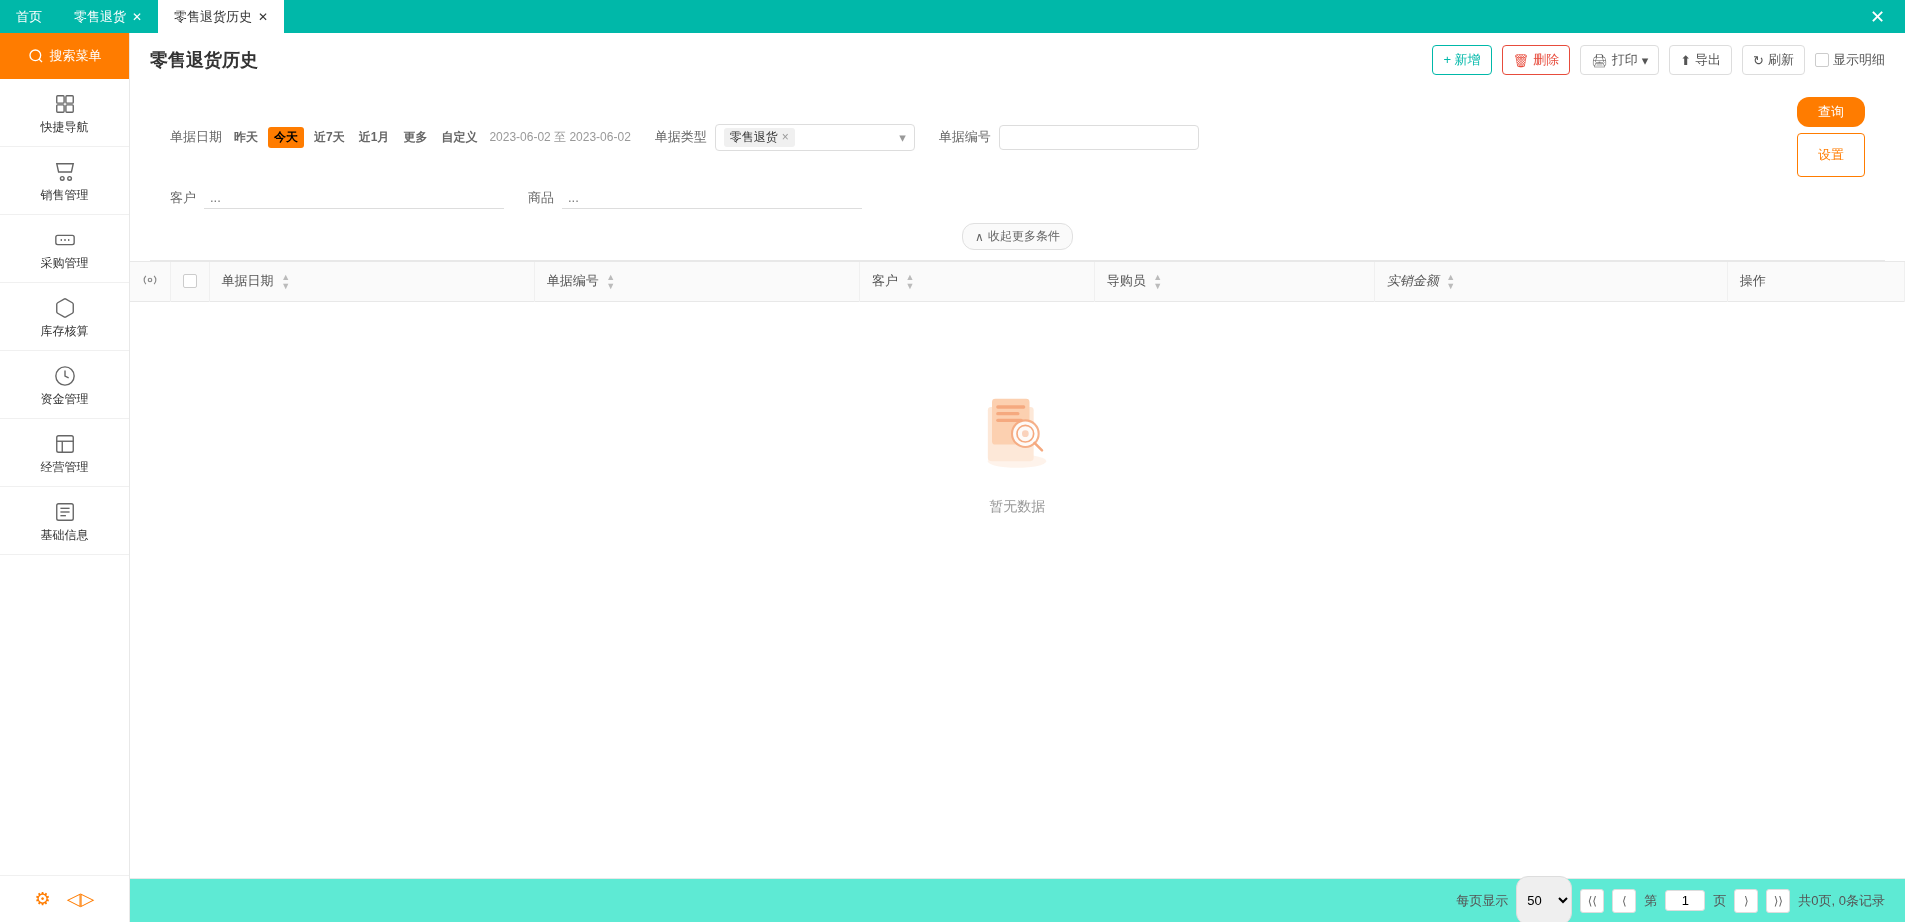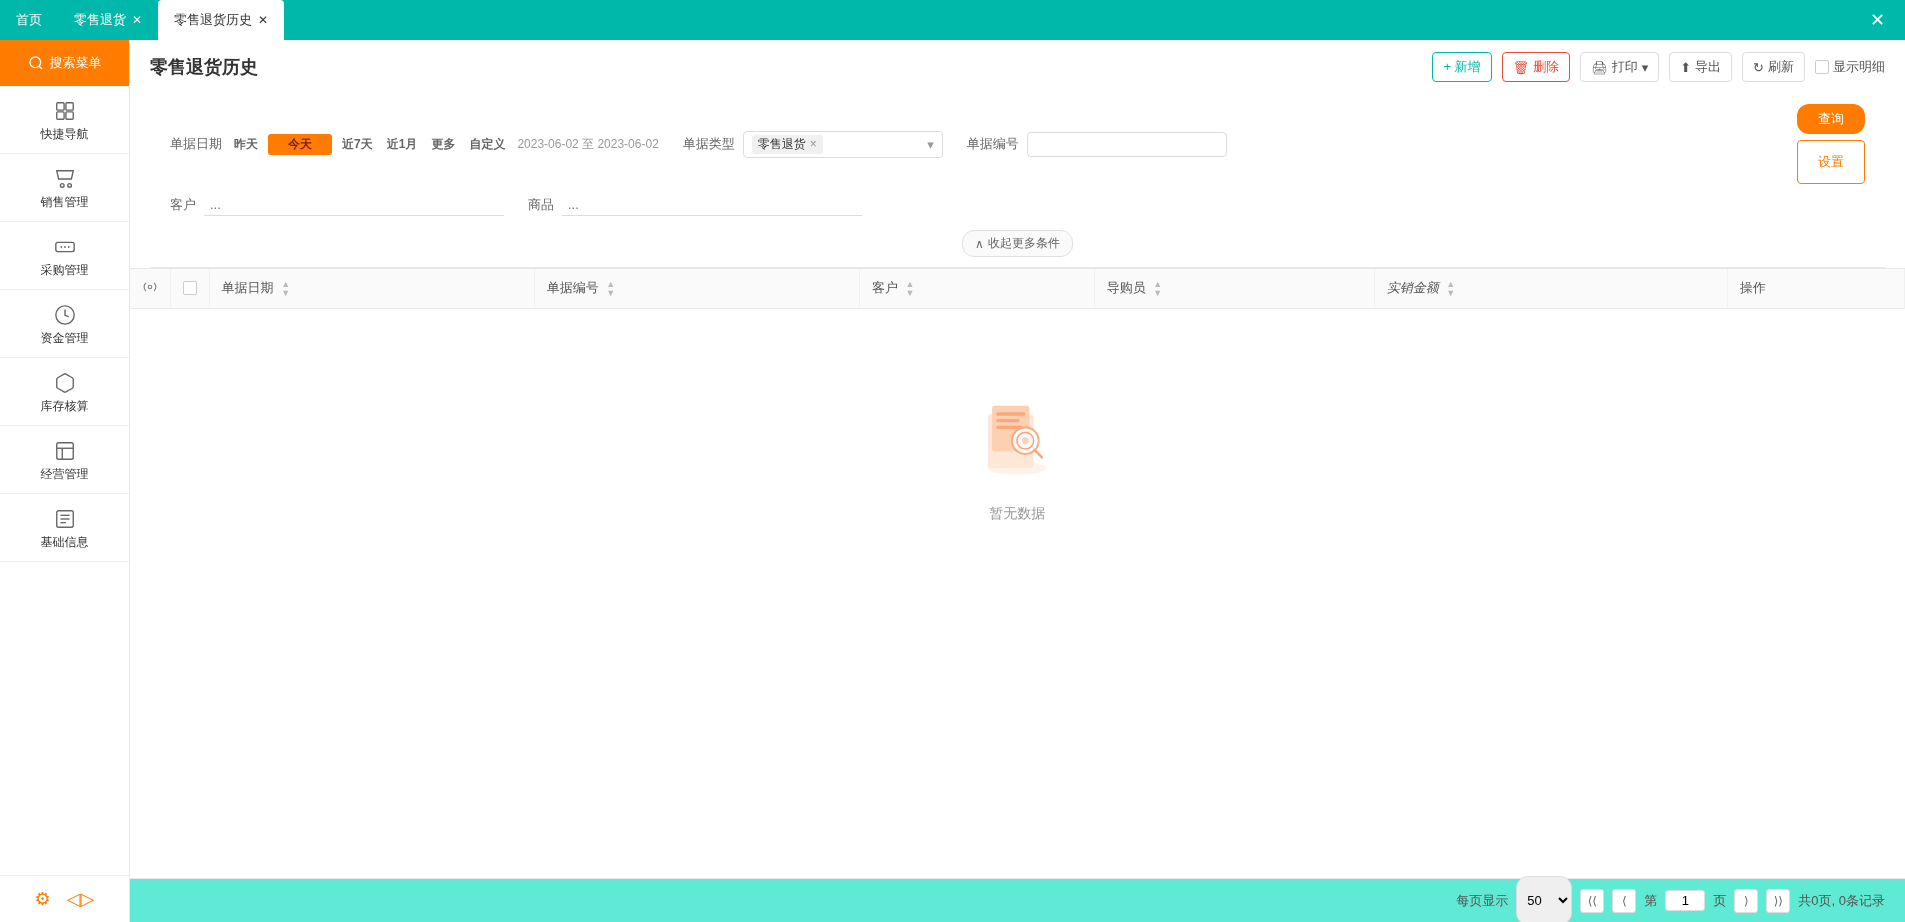--- a/index.html
+++ b/index.html
@@ -1,20 +1,20 @@
 <!DOCTYPE html>
 <html><head>
   <meta charset="utf-8">
   <style>
     * { box-sizing: border-box; margin: 0; padding: 0; font-family: 'Microsoft YaHei', Arial, sans-serif; }
     body { width: 1905px; height: 922px; overflow: hidden; display: flex; flex-direction: column; background: #f5f5f5; }
 
     
     .top-bar {
-      height: 40px;
+      height: 33px;
       background: #00b8a9;
       display: flex;
       align-items: center;
       padding-left: 0;
       flex-shrink: 0;
     }
     .tab {
       height: 40px;
       display: flex;
       align-items: center;
@@ -206,23 +206,23 @@
       font-weight: bold;
     }
     .date-option {
       font-size: 12px;
       color: #666;
       cursor: pointer;
       padding: 2px 4px;
     }
     .date-option.today {
       background: #ff7c00;
-      color: #7f1d1d;
+      color: #000000;
       border-radius: 3px;
-      padding: 2px 20px;
+      padding: 2px 6px;
     }
     .date-range {
       font-size: 12px;
       color: #999;
     }
     .doc-type-select {
       display: flex;
       align-items: center;
       gap: 4px;
       border: 1px solid #ddd;
@@ -468,31 +468,31 @@
         <path d="M20 7H4a2 2 0 0 0-2 2v6a2 2 0 0 0 2 2h16a2 2 0 0 0 2-2V9a2 2 0 0 0-2-2z"></path>
           <line x1="12" y1="11" x2="12" y2="13"></line>
           <line x1="8" y1="11" x2="8" y2="13"></line>
           <line x1="16" y1="11" x2="16" y2="13"></line>
       </svg>
       <span class="item-label">采购管理</span>
     </div>
 
     <div class="sidebar-item">
       <svg class="item-icon" viewBox="0 0 24 24" fill="none" stroke="#666" stroke-width="1.5">
+        <path d="M21 16V8a2 2 0 0 0-1-1.73l-7-4a2 2 0 0 0-2 0l-7 4A2 2 0 0 0 3 8v8a2 2 0 0 0 1 1.73l7 4a2 2 0 0 0 2 0l7-4A2 2 0 0 0 21 16z"></path>
+      </svg>
+      <span class="item-label">库存核算</span>
+    </div>
+
+    <div class="sidebar-item">
+      <svg class="item-icon" viewBox="0 0 24 24" fill="none" stroke="#666" stroke-width="1.5">
         <circle cx="12" cy="12" r="10"></circle>
           <path d="M12 6v6l4 2"></path>
       </svg>
       <span class="item-label">资金管理</span>
-    </div>
-
-    <div class="sidebar-item">
-      <svg class="item-icon" viewBox="0 0 24 24" fill="none" stroke="#666" stroke-width="1.5">
-        <path d="M21 16V8a2 2 0 0 0-1-1.73l-7-4a2 2 0 0 0-2 0l-7 4A2 2 0 0 0 3 8v8a2 2 0 0 0 1 1.73l7 4a2 2 0 0 0 2 0l7-4A2 2 0 0 0 21 16z"></path>
-      </svg>
-      <span class="item-label">库存核算</span>
     </div>
 
     <div class="sidebar-item">
       <svg class="item-icon" viewBox="0 0 24 24" fill="none" stroke="#666" stroke-width="1.5">
         <rect x="3" y="3" width="18" height="18" rx="2"></rect>
           <line x1="3" y1="9" x2="21" y2="9"></line>
           <line x1="9" y1="21" x2="9" y2="9"></line>
       </svg>
       <span class="item-label">经营管理</span>
     </div>

